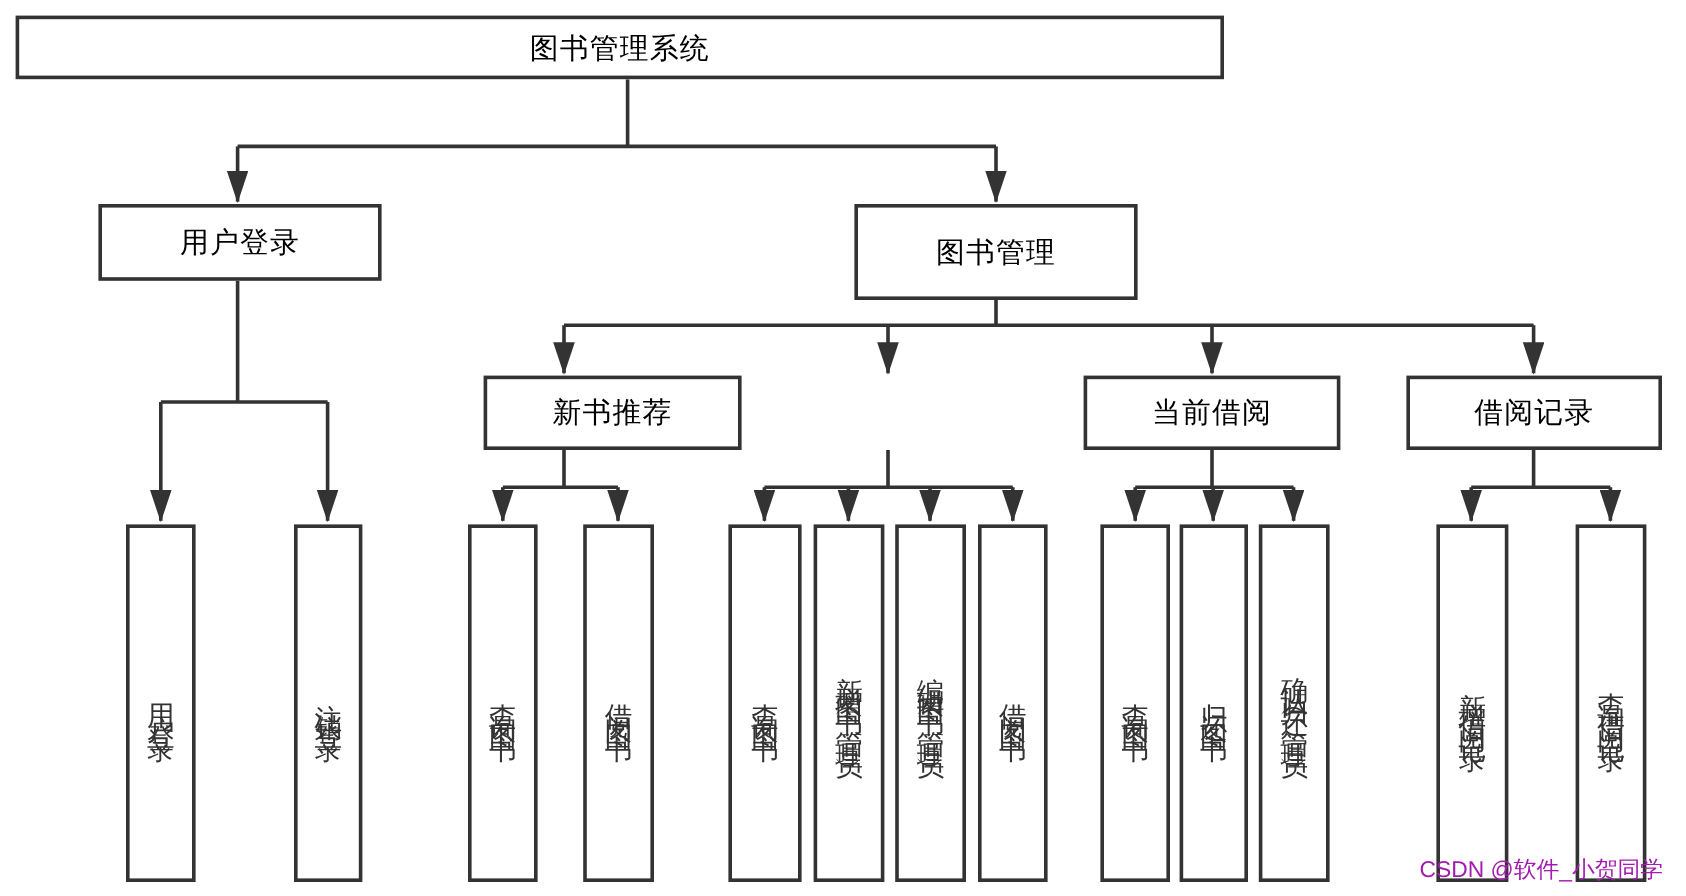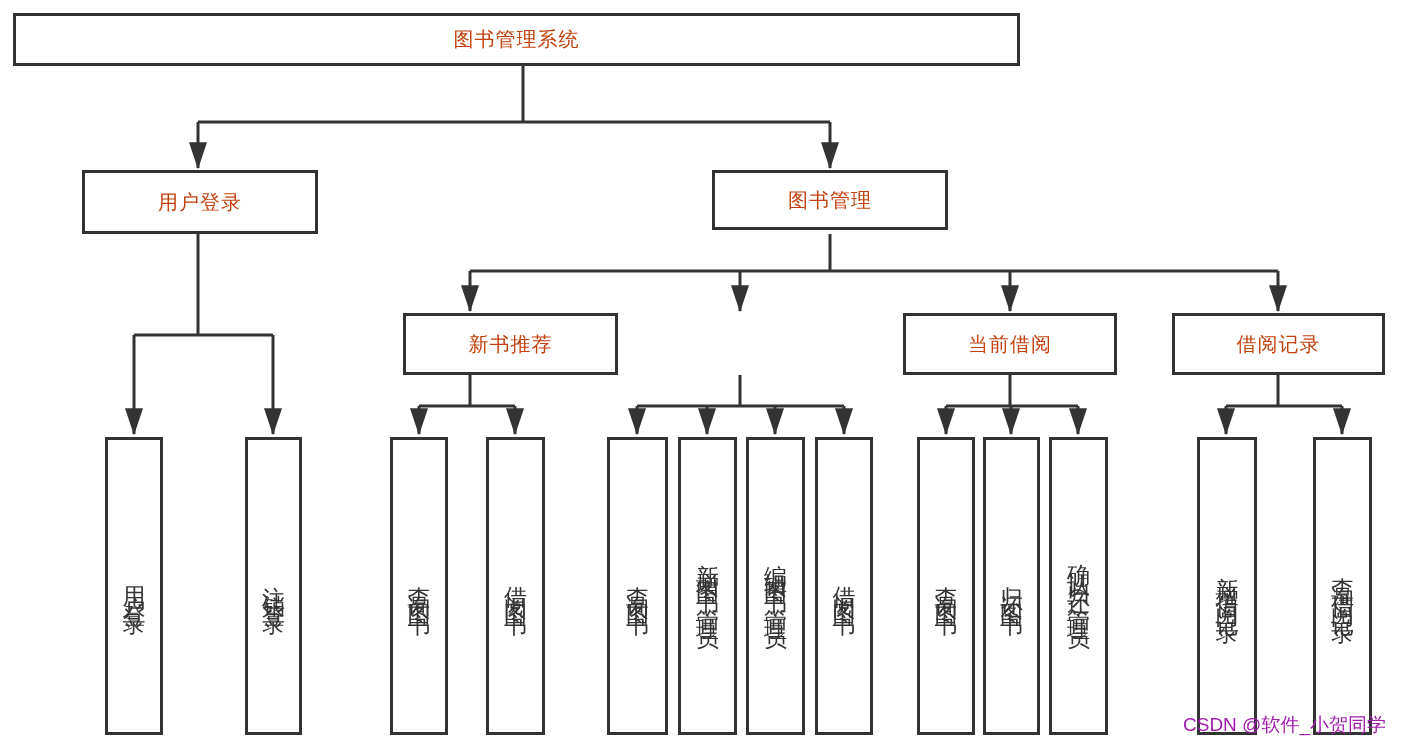--- a/index.html
+++ b/index.html
@@ -20,23 +20,23 @@
   .node {
     position: absolute;
     box-sizing: border-box;
     border: 3px solid #333333;
     background: #ffffff;
     display: flex;
     align-items: center;
     justify-content: center;
   }
   .hlabel {
-    font-size: 20px;
+    font-size: 24px;
     letter-spacing: 1px;
-    color: #c2410c;
+    color: #000000;
     white-space: nowrap;
   }
   .vlabel {
     writing-mode: vertical-rl;
     text-orientation: mixed;
     font-size: 23px;
     line-height: 1;
     letter-spacing: 9px;
     color: #333333;
     white-space: nowrap;
@@ -98,21 +98,21 @@
     </g>
   </svg>
 
   <div class="node" style="left:13px; top:13px; width:1007px; height:53px;">
     <span class="hlabel">图书管理系统</span>
   </div>
 
   <div class="node" style="left:82px; top:170px; width:236px; height:64px;">
     <span class="hlabel">用户登录</span>
   </div>
-  <div class="node" style="left:712px; top:170px; width:236px; height:60px;">
+  <div class="node" style="left:712px; top:170px; width:236px; height:80px;">
     <span class="hlabel">图书管理</span>
   </div>
 
   <div class="node" style="left:363px; top:313px; width:215px; height:62px;margin-left:40px;">
     <span class="hlabel">新书推荐</span>
   </div>
   <div class="node" style="left:903px; top:313px; width:214px; height:62px;">
     <span class="hlabel">当前借阅</span>
   </div>
   <div class="node" style="left:1172px; top:313px; width:213px; height:62px;">

